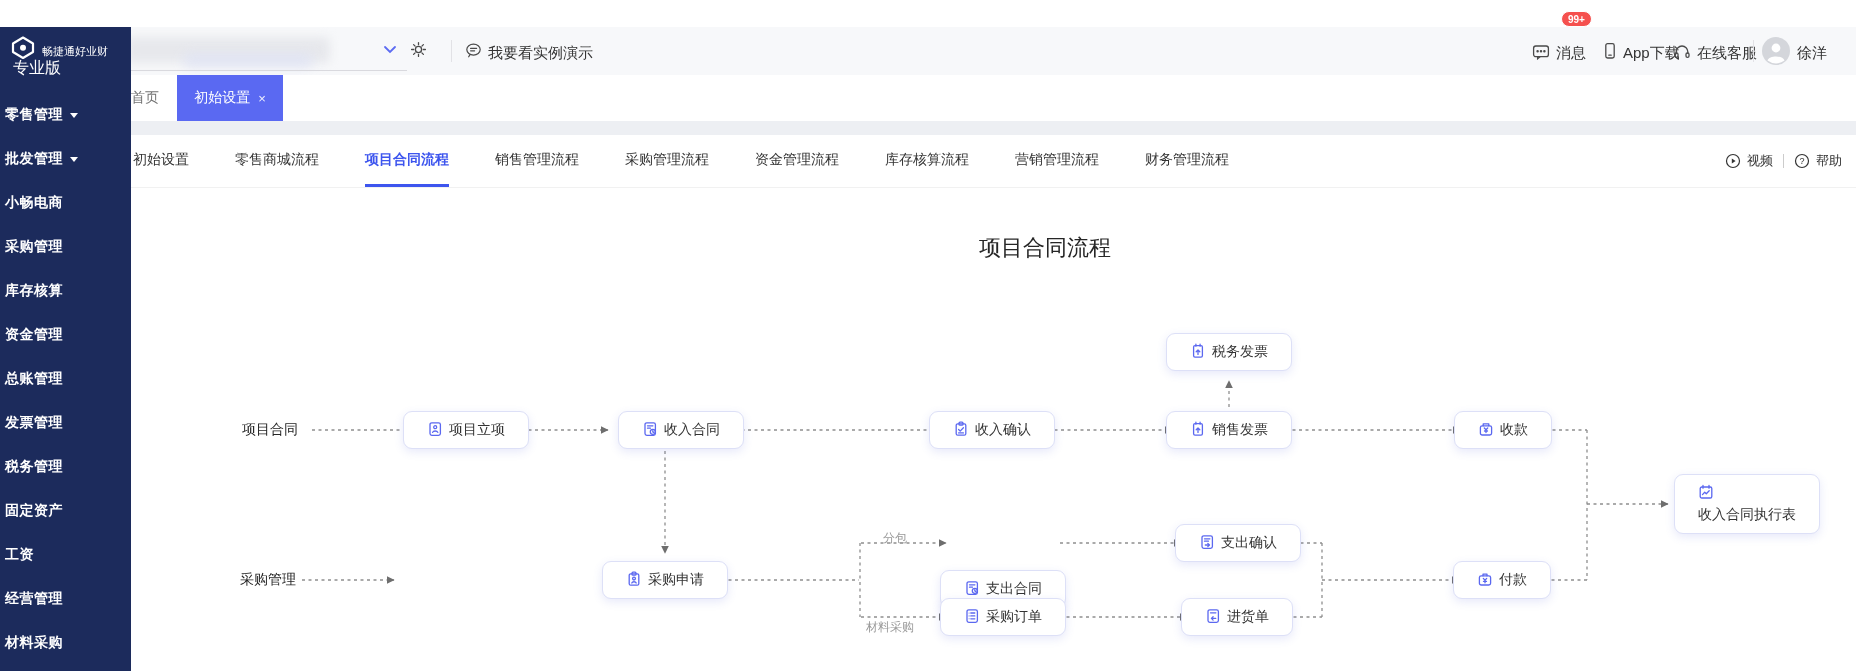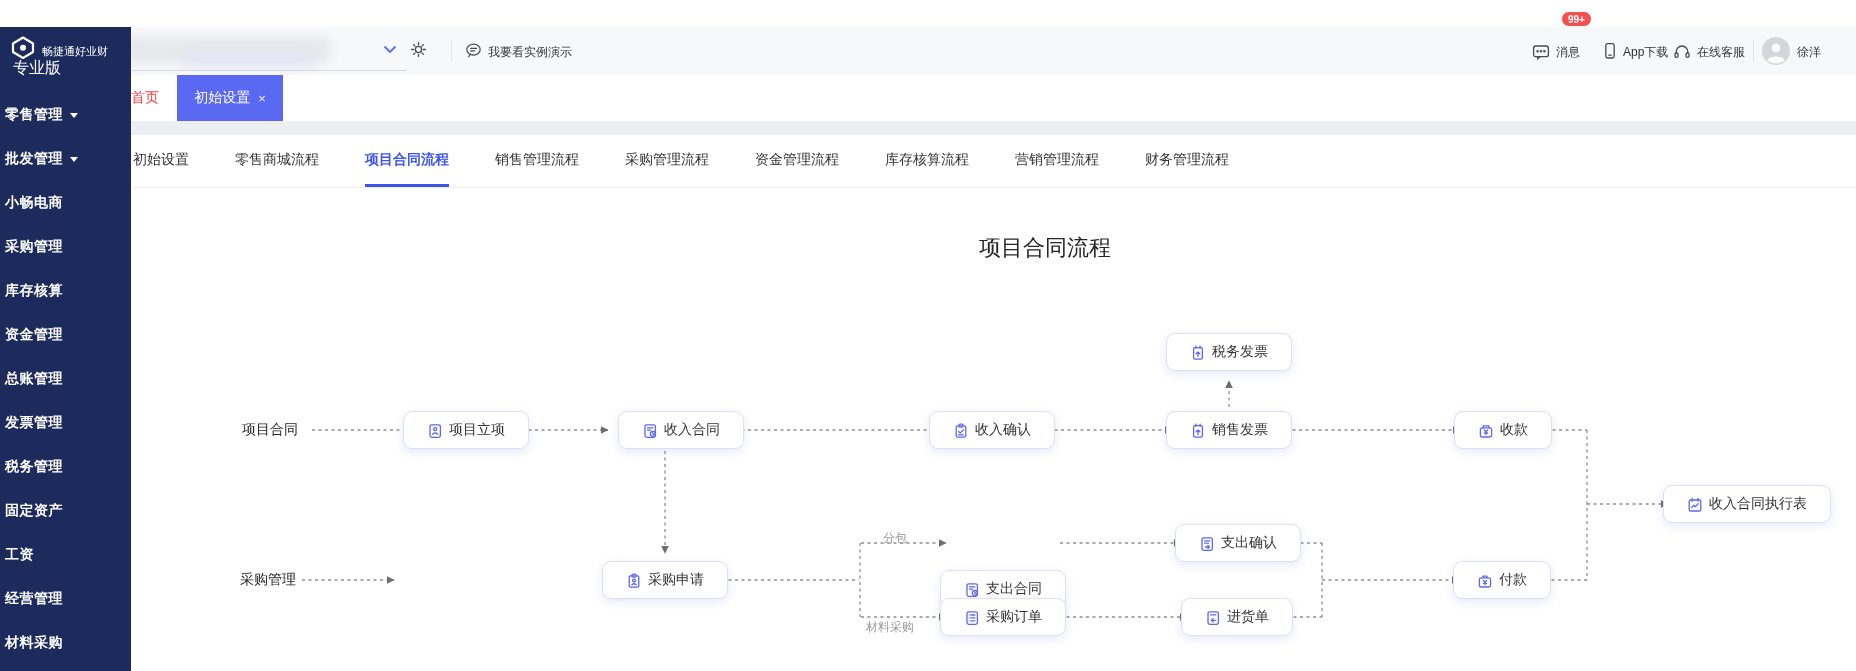--- a/index.html
+++ b/index.html
@@ -17,50 +17,50 @@
   .caret{width:0;height:0;border-left:4px solid transparent;border-right:4px solid transparent;
          border-top:5px solid #fff;margin-left:7px;}
   
   #header{position:absolute;left:113px;right:0;top:27px;height:48px;background:#f7f8fa;}
   .blob1{position:absolute;left:12px;top:10px;width:205px;height:26px;background:#e7e8ec;
          border-radius:6px;filter:blur(5px);}
   .blob2{position:absolute;left:70px;top:27px;width:130px;height:13px;background:#dfe3f5;
          border-radius:6px;filter:blur(6px);opacity:.85;}
   #select-underline{position:absolute;left:2px;top:43px;width:292px;height:1px;background:#d9d9de;}
   .hicon{position:absolute;cursor:pointer;line-height:0;}
-  .htext{position:absolute;font-size:12px;color:#333;cursor:pointer;white-space:nowrap;}
+  .htext{position:absolute;font-size:15px;color:#333;cursor:pointer;white-space:nowrap;}
   .hdivider{position:absolute;top:13px;width:1px;height:22px;background:#e2e2e6;}
   #msg-badge{position:absolute;left:1448px;top:-16px;background:#F5504E;color:#fff;font-size:10px;
              font-weight:bold;padding:1.5px 6px;border-radius:9px;border:1.5px solid #fff;}
   #avatar{position:absolute;left:1649px;top:10px;}
   
   #tabrow{position:absolute;left:113px;right:0;top:75px;height:46px;background:#fff;}
   .tab{position:absolute;top:0;height:46px;display:flex;align-items:center;justify-content:center;
-       font-size:14px;color:#ef4444;cursor:pointer;}
+       font-size:14px;color:#737373;cursor:pointer;}
   .tab.active{background:#5A69F2;color:#fff;}
   .tab-close{margin-left:8px;font-size:13px;opacity:.9;}
   #graygap{position:absolute;left:113px;right:0;top:121px;height:14px;background:#edeff3;}
   
   #panel{position:absolute;left:113px;right:0;top:135px;bottom:0;background:#fff;}
   #navrow{position:relative;height:52px;border-bottom:1px solid #f1f1f1;display:flex;
           align-items:stretch;padding-left:20px;}
   .nav-item{display:flex;align-items:center;margin-right:46px;font-size:14px;color:#333;
             cursor:pointer;border-bottom:3px solid transparent;box-sizing:border-box;}
   .nav-item.active{color:#3D55EE;border-bottom-color:#3D55EE;font-weight:600;}
   #nav-right{position:absolute;right:14px;top:0;height:52px;display:flex;align-items:center;
              font-size:13px;color:#333;}
   #nav-right .gap{width:6px;}
   #nav-right .vdiv{width:1px;height:14px;background:#ccc;margin:0 10px;}
   
   #flow{position:absolute;inset:0;z-index:2;pointer-events:none;}
   #flow-title{position:absolute;left:1045px;top:233px;transform:translateX(-50%);
               font-size:22px;color:#262626;white-space:nowrap;}
   .lane-label{position:absolute;transform:translateY(-50%);font-size:14px;color:#262626;white-space:nowrap;}
   .branch-label{position:absolute;transform:translate(-50%,-50%);font-size:12px;color:#999;white-space:nowrap;}
-  .node{position:absolute;transform:translate(-50%,-50%);display:flex;align-items:flex-end;gap:6px;
+  .node{position:absolute;transform:translate(-50%,-50%);display:flex;align-items:flex-start;gap:6px;
         padding:9px 23px;background:#fff;border:1px solid #dde0f7;border-radius:9px;
         box-shadow:0 3px 10px rgba(88,102,220,.14);font-size:14px;color:#333;white-space:nowrap;
         cursor:pointer;pointer-events:auto;}
   .node .nicon{line-height:0;}
   svg{display:block;}
 </style>
 </head>
 <body>
 
 <div id="page">
@@ -202,20 +202,39 @@
     <div id="navrow">
       <div class="nav-item">初始设置</div>
         <div class="nav-item">零售商城流程</div>
         <div class="nav-item active">项目合同流程</div>
         <div class="nav-item">销售管理流程</div>
         <div class="nav-item">采购管理流程</div>
         <div class="nav-item">资金管理流程</div>
         <div class="nav-item">库存核算流程</div>
         <div class="nav-item">营销管理流程</div>
         <div class="nav-item">财务管理流程</div>
+        <div id="nav-right">
+        <span class="hicon" style="position:static;">
+          <svg width="16" height="16" viewBox="0 0 16 16">
+              <circle cx="8" cy="8" r="6.5" stroke="#333" stroke-width="1.2" fill="none"></circle>
+              <path d="M6.8 5.5l3.8 2.5-3.8 2.5z" fill="#333"></path>
+            </svg>
+        </span>
+        <span class="gap"></span>
+        <span>视频</span>
+        <span class="vdiv"></span>
+        <span class="hicon" style="position:static;">
+          <svg width="16" height="16" viewBox="0 0 16 16">
+              <circle cx="8" cy="8" r="6.5" stroke="#333" stroke-width="1.2" fill="none"></circle>
+              <text x="8" y="11" text-anchor="middle" font-size="9" fill="#333" font-family="Liberation Sans, sans-serif">?</text>
+            </svg>
+        </span>
+        <span class="gap"></span>
+        <span>帮助</span>
+      </div>
     </div>
   </div>
 
   <div id="flow">
     <svg id="flow-lines" width="1856" height="671" viewBox="0 0 1856 671">
       <defs>
         <marker id="arrow" markerWidth="7" markerHeight="7" refX="5.5" refY="3" orient="auto">
           <path d="M0 0L6 3L0 6z" fill="#6e6e6e"></path>
         </marker>
       </defs>
@@ -362,21 +381,21 @@
         <div class="node" style="left: 1502px; top: 580px;">
           <span class="nicon">
             <svg width="16" height="16" viewBox="0 0 16 16">
               <rect x="2.4" y="4.8" width="11.2" height="9.2" rx="1.8" stroke="#5B68F0" stroke-width="1.3" fill="none" stroke-linecap="round" stroke-linejoin="round"></rect>
               <path d="M6 4.8V3.2h4v1.6" stroke="#5B68F0" stroke-width="1.3" fill="none" stroke-linecap="round" stroke-linejoin="round"></path>
               <path d="M6.3 7.4L8 9.2 9.7 7.4M8 9.2v2.6M6.5 10.4h3" stroke="#5B68F0" stroke-width="1.3" fill="none" stroke-linecap="round" stroke-linejoin="round"></path>
             </svg>
           </span>
           <span>付款</span>
         </div>
-        <div class="node" style="left: 1747px; top: 504px;">
+        <div class="node" style="left: 1747px; top: 504px; flex-direction: column;">
           <span class="nicon">
             <svg width="16" height="16" viewBox="0 0 16 16">
               <rect x="2.2" y="3" width="11.6" height="11" rx="1.6" stroke="#5B68F0" stroke-width="1.3" fill="none" stroke-linecap="round" stroke-linejoin="round"></rect>
               <path d="M5 1.4v2.8M11 1.4v2.8" stroke="#5B68F0" stroke-width="1.3" fill="none" stroke-linecap="round" stroke-linejoin="round"></path>
               <path d="M4.5 10.6l2.2-2.3 1.6 1.5 2.9-3" stroke="#5B68F0" stroke-width="1.3" fill="none" stroke-linecap="round" stroke-linejoin="round"></path>
             </svg>
           </span>
           <span>收入合同执行表</span>
         </div>
         <div class="lane-label" style="left: 242px; top: 430px;">项目合同</div>

